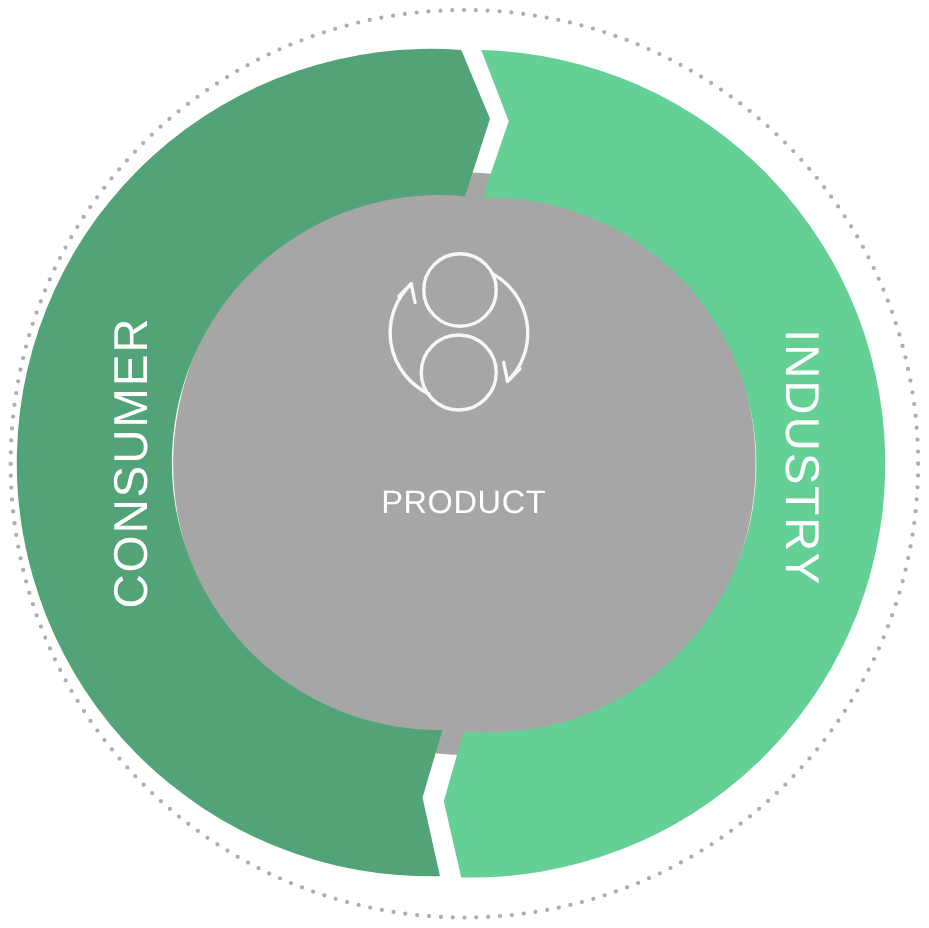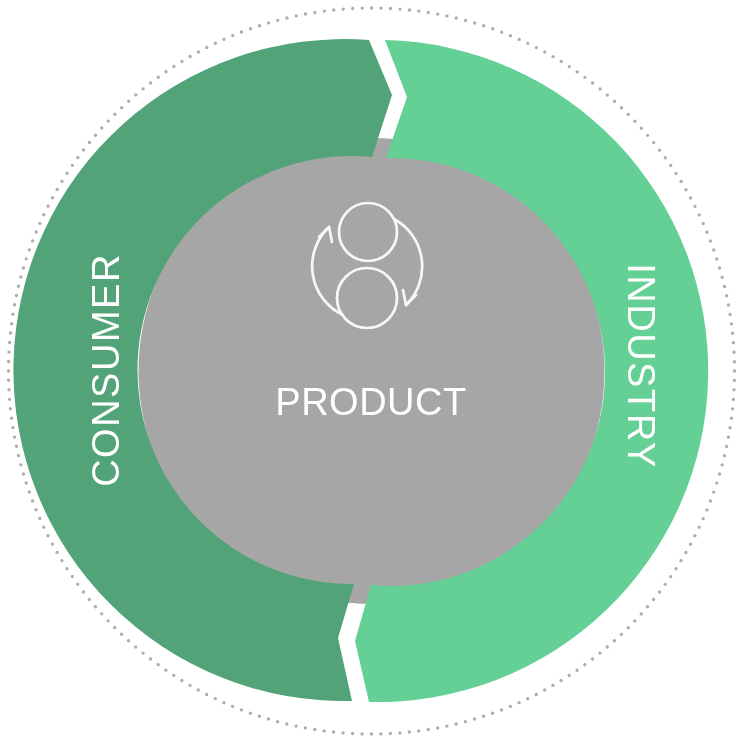--- a/index.html
+++ b/index.html
@@ -20,21 +20,21 @@
     left: 0;
     top: 0;
   }
   .center-title {
     position: absolute;
     left: 371px;
     top: 402px;
     transform: translate(-50%, -50%);
     text-align: center;
     color: #ffffff;
-    font-size: 38px;
+    font-size: 26px;
     line-height: 43px;
     letter-spacing: 0.5px;
     white-space: nowrap;
   }
   .arc-label {
     position: absolute;
     color: #ffffff;
     font-size: 38px;
     letter-spacing: 1.5px;
     white-space: nowrap;

